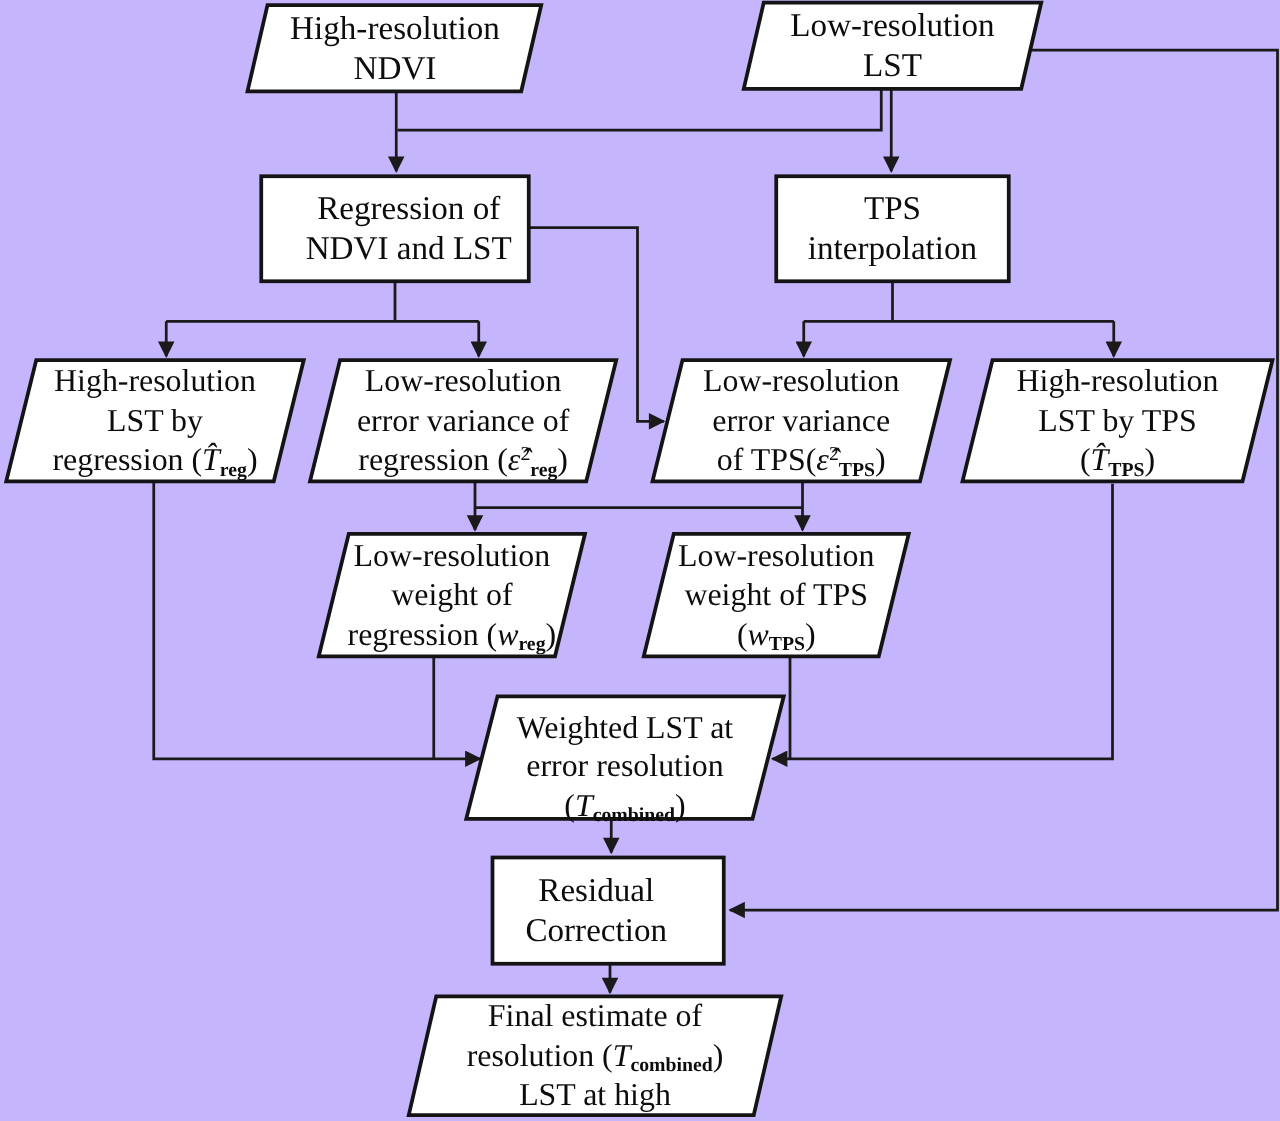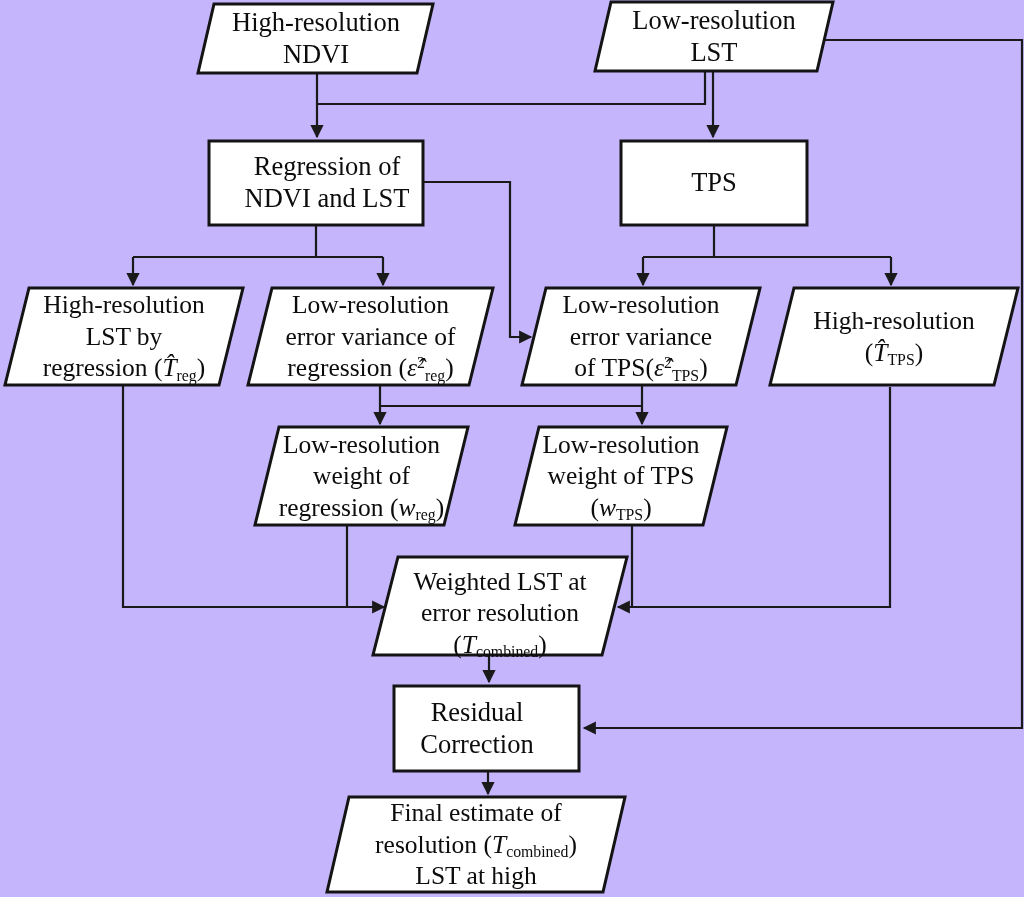--- a/index.html
+++ b/index.html
@@ -19,21 +19,21 @@
     display:flex;flex-direction:column;
     justify-content:center;align-items:center;
     text-align:center;
     font-size:26.5px;line-height:1.2;
     white-space:nowrap;
     pointer-events:none;
   }
   .node-label.lines-3{font-size:25.5px;line-height:1.24;}
   .tline{display:block;}
   .seg-i{font-style:italic;}
-  .seg-sub{font-size:0.62em;position:relative;top:0.28em;letter-spacing:0;}
+  .seg-sub{font-size:0.62em;position:relative;top:0.28em;letter-spacing:0;font-weight:bold;}
   .seg-sup{font-size:0.62em;position:relative;top:-0.5em;}
 </style>
 </head>
 <body>
 
 <div class="stage">
 
   <svg width="1024" height="897" viewBox="0 0 1024 897">
     <defs>
       <marker id="arrow" viewBox="0 0 10 10" refX="9" refY="5" markerWidth="6.5" markerHeight="6" orient="auto-start-reverse">
@@ -96,38 +96,40 @@
   <div class="node-label" style="left:595px;top:2px;width:238px;height:69px;">
       <div class="tline"><span>Low-resolution</span></div>
       <div class="tline"><span>LST</span></div>
     </div>
   <div class="node-label" style="left:208px;top:140px;width:188px;height:86px;margin-left:25px;">
       <div class="tline"><span>Regression of</span></div>
       <div class="tline"><span>NDVI and LST</span></div>
     </div>
   <div class="node-label" style="left:620px;top:140px;width:188px;height:86px;">
       <div class="tline"><span>TPS</span></div>
+      <div class="tline"><span>interpolation</span></div>
     </div>
   <div class="node-label lines-3" style="left:10px;top:288px;width:228px;height:97px;">
       <div class="tline"><span>High-resolution</span></div>
       <div class="tline"><span>LST by</span></div>
       <div class="tline"><span>regression (</span><span class="seg-i">T̂</span><span class="seg-sub">reg</span><span>)</span></div>
     </div>
   <div class="node-label lines-3" style="left:252px;top:288px;width:237px;height:97px;">
       <div class="tline"><span>Low-resolution</span></div>
       <div class="tline"><span>error variance of</span></div>
       <div class="tline"><span>regression (</span><span class="seg-i">ε̂</span><span class="seg-sup">2</span><span class="seg-sub">reg</span><span>)</span></div>
     </div>
   <div class="node-label lines-3" style="left:526px;top:288px;width:230px;height:97px;">
       <div class="tline"><span>Low-resolution</span></div>
       <div class="tline"><span>error variance</span></div>
       <div class="tline"><span>of TPS(</span><span class="seg-i">ε̂</span><span class="seg-sup">2</span><span class="seg-sub">TPS</span><span>)</span></div>
     </div>
   <div class="node-label lines-3" style="left:774px;top:288px;width:240px;height:97px;">
       <div class="tline"><span>High-resolution</span></div>
+      <div class="tline"><span>LST by TPS</span></div>
       <div class="tline"><span>(</span><span class="seg-i">T̂</span><span class="seg-sub">TPS</span><span>)</span></div>
     </div>
   <div class="node-label lines-3" style="left:259px;top:427px;width:205px;height:98px;">
       <div class="tline"><span>Low-resolution</span></div>
       <div class="tline"><span>weight of</span></div>
       <div class="tline"><span>regression (</span><span class="seg-i">w</span><span class="seg-sub">reg</span><span>)</span></div>
     </div>
   <div class="node-label lines-3" style="left:519px;top:427px;width:204px;height:98px;">
       <div class="tline"><span>Low-resolution</span></div>
       <div class="tline"><span>weight of TPS</span></div>

